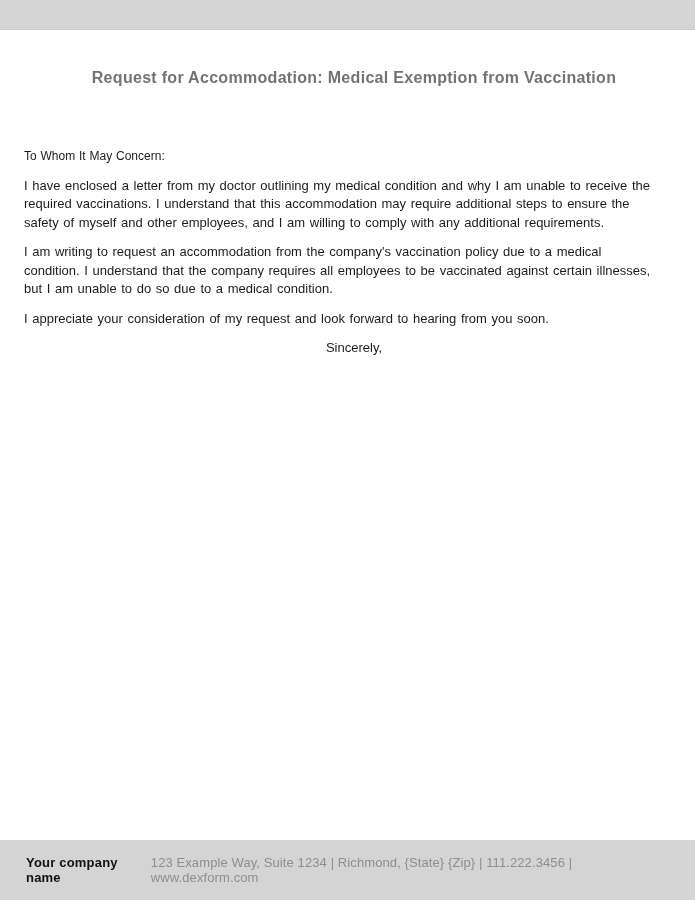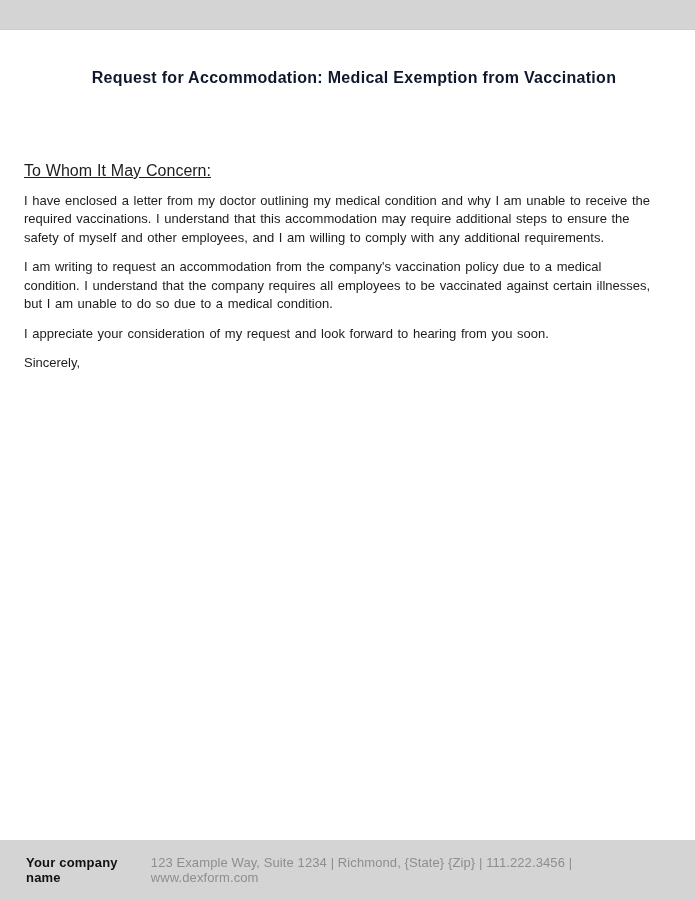--- a/index.html
+++ b/index.html
@@ -26,41 +26,41 @@
     width: 660px;
     box-sizing: content-box;
   }
   .doc-title {
     margin: 38px 0 0 0;
     font-size: 16px;
     line-height: 20px;
     font-weight: bold;
     text-align: center;
     letter-spacing: 0.3px;
-    color: #0f172a;
+    color: #737373;
   }
   .salutation {
-    margin: 74px 0 11px 0;
-    font-size: 16px;
+    margin: 59px 0 11px 0;
+    font-size: 12px;
     line-height: 18.5px;
     word-spacing: 0.5px;
-    text-decoration: underline;
   }
   .para {
     margin: 0 0 11px 0;
     font-size: 13px;
     line-height: 18.5px;
     word-spacing: 1px;
     white-space: pre-line; 
     max-width: 648px;
   }
   .closing, .signature {
     margin: 8px 0 11px 0;
     font-size: 13px;
     line-height: 18.5px;
+    text-align: center;
   }
   .footer-band {
     position: absolute;
     left: 0;
     bottom: 0;
     width: 100%;
     height: 60px;
     background: #d4d4d4;
     display: flex;
     align-items: center;

